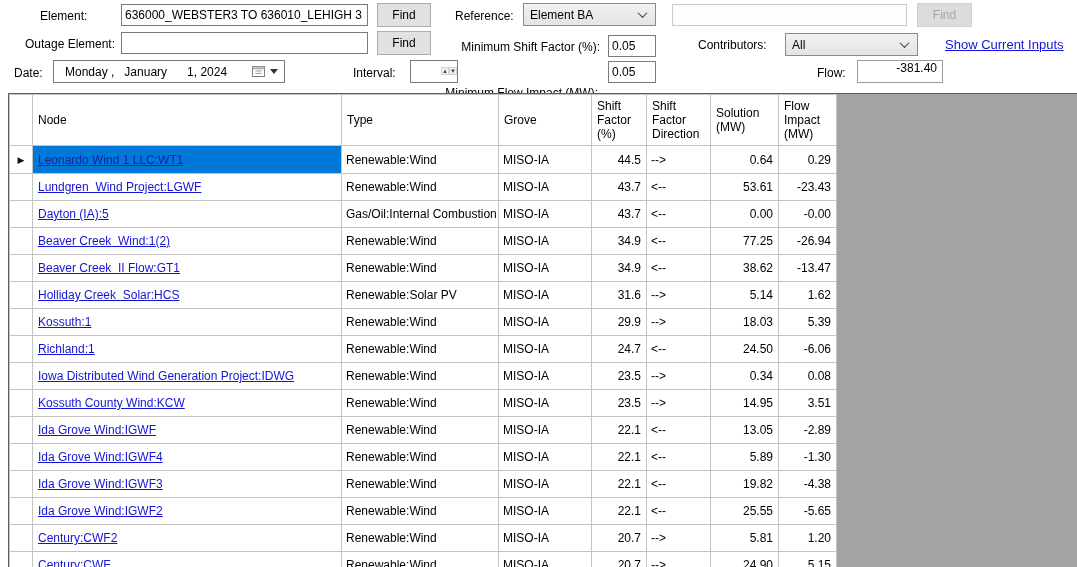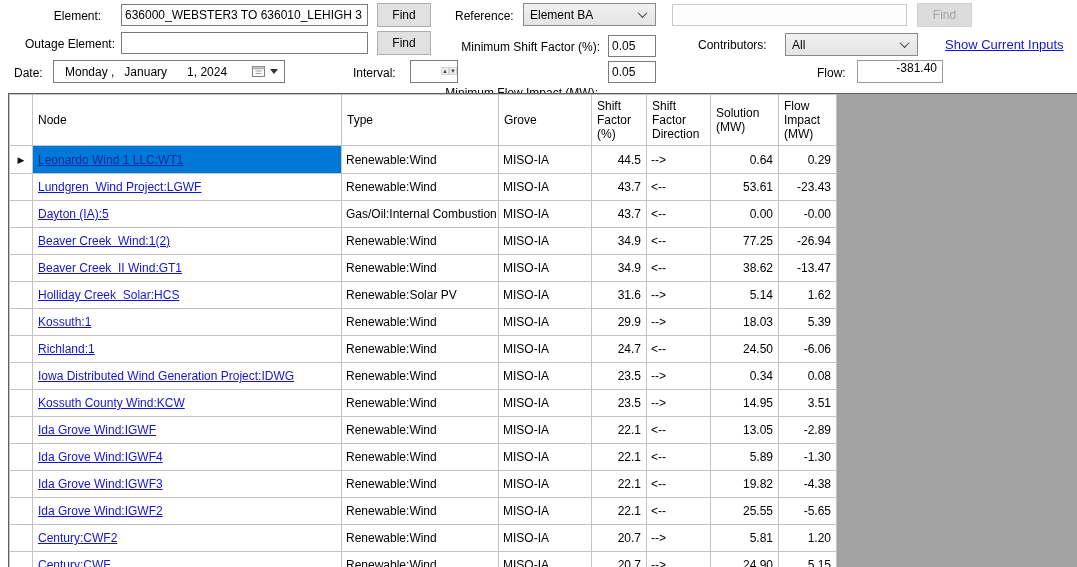--- a/index.html
+++ b/index.html
@@ -98,21 +98,21 @@
   td.node.selected a.nodelink{color:var(--sel-link);}
   td.ctext{padding-left:4px;}
   td.num{text-align:right;padding-right:5px;}
   td.dir{padding-left:4px;}
 </style>
 </head>
 <body>
 
 <div>
 
-  <div class="lbl" style="left:40px;top:9px;width:75px;text-align:center;">Element:</div>
+  <div class="lbl" style="left:40px;top:9px;width:75px;text-align:left;">Element:</div>
   <input class="tb" style="left: 121px; top: 4px; width: 247px;" value="636000_WEBSTER3 TO 636010_LEHIGH 3 1">
   <button class="btn" style="left:377px;top:3px;width:54px;">Find</button>
 
   <div class="lbl" style="left:455px;top:9px;">Reference:</div>
   <div class="combo" style="left:523px;top:3px;width:133px;">
     <span>Element BA</span>
     <span class="chev"></span>
   </div>
   <input class="tb" style="left: 672px; top: 4px; width: 235px;" disabled="" value="">
   <button class="btn disabled" style="left:917px;top:3px;width:55px;">Find</button>
@@ -218,21 +218,21 @@
           <td class="node"><a class="nodelink">Beaver Creek  Wind:1(2)</a></td>
           <td class="ctext">Renewable:Wind</td>
           <td class="ctext">MISO-IA</td>
           <td class="num">34.9</td>
           <td class="dir">&lt;--</td>
           <td class="num">77.25</td>
           <td class="num">-26.94</td>
         </tr>
         <tr>
           <td class="sel"></td>
-          <td class="node"><a class="nodelink">Beaver Creek  II Wind:GT1</a></td>
+          <td class="node"><a class="nodelink">Beaver Creek  II Flow:GT1</a></td>
           <td class="ctext">Renewable:Wind</td>
           <td class="ctext">MISO-IA</td>
           <td class="num">34.9</td>
           <td class="dir">&lt;--</td>
           <td class="num">38.62</td>
           <td class="num">-13.47</td>
         </tr>
         <tr>
           <td class="sel"></td>
           <td class="node"><a class="nodelink">Holliday Creek  Solar:HCS</a></td>

